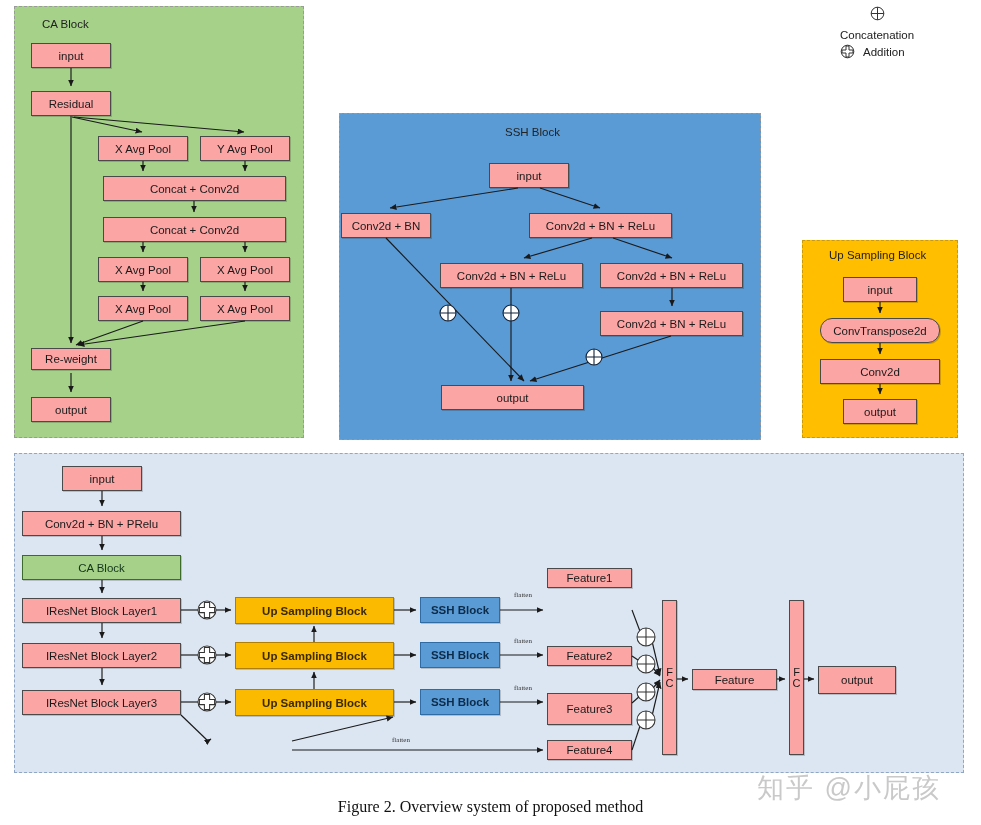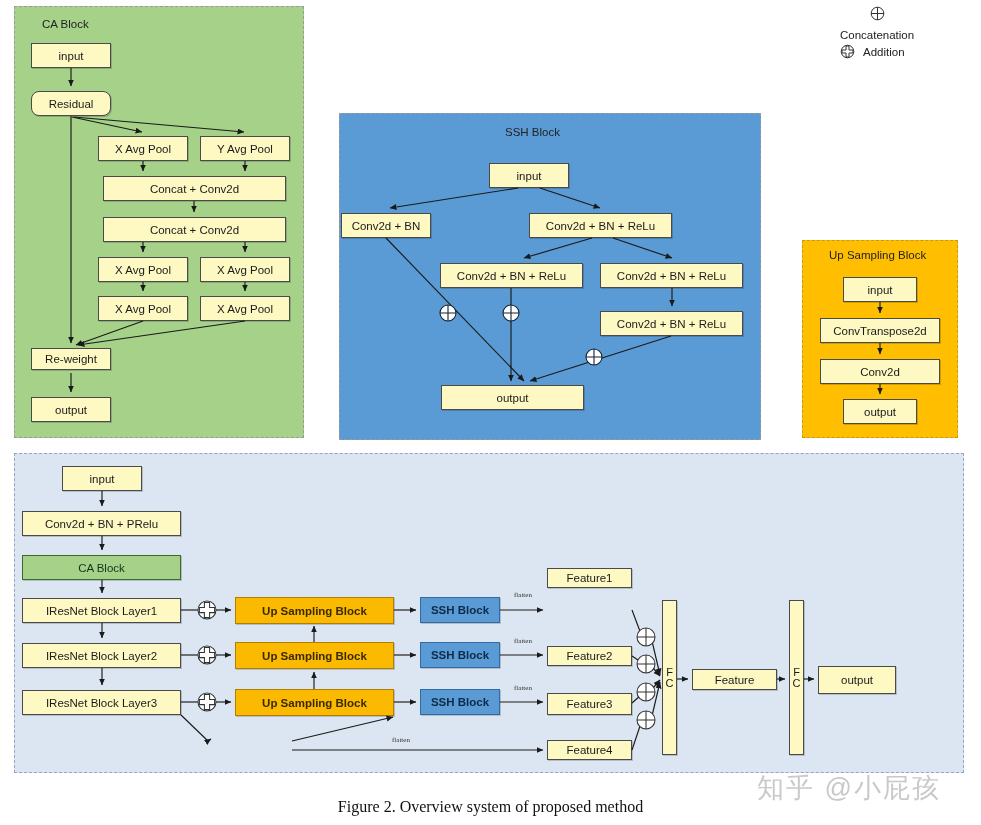--- a/index.html
+++ b/index.html
@@ -14,21 +14,21 @@
   .panel-ssh{left:339px;top:113px;width:422px;height:327px;background:#5B9BD5;
              border:1px dashed #9a9a9a;}
   .panel-up{left:802px;top:240px;width:156px;height:198px;background:#FFBF00;
             border:1px dashed #c79a10;}
   .panel-main{left:14px;top:453px;width:950px;height:320px;background:#DCE6F2;
               border:1px dashed #8fa7c4;}
 
   .panel-title{position:absolute;font-size:11.5px;color:#222;white-space:nowrap;}
 
   
-  .box{position:absolute;box-sizing:border-box;background:#fef9c3;
+  .box{position:absolute;box-sizing:border-box;background:#fca5a5;
        border:1px solid #4a4a4a;display:flex;align-items:center;
        justify-content:center;font-size:11.5px;color:#1a1a1a;
        white-space:nowrap;box-shadow:1px 1px 0 rgba(0,0,0,.18);}
   .box.green{background:#A5D189;border-color:#3e6b2c;color:#14351c;}
   .box.orange{background:#FBBA00;border-color:#b07e00;color:#3a2a00;font-weight:bold;}
   .box.blue{background:#5B9BD5;border-color:#2f6ca6;color:#0c2b48;font-weight:bold;}
   .box.fc{flex-direction:column;line-height:1.0;font-size:11px;letter-spacing:0;}
   .box.fc span{display:block;}
 
   
@@ -72,21 +72,21 @@
         <path d="M6.0 2.0 H9.0 V6.0 H13.0 V9.0 H9.0 V13.0 H6.0 V9.0 H2.0 V6.0 H6.0 Z" fill="#fff" stroke="#333" stroke-width="1" stroke-linejoin="miter"></path>
       </svg>
     </span>
     <span>Addition</span>
   </div>
 
   <div class="panel panel-ca"></div>
   <div class="panel-title" style="left:42px;top:18px;">CA Block</div>
 
   <div class="box" style="left:31px;top:43px;width:80px;height:25px;">input</div>
-  <div class="box" style="left:31px;top:91px;width:80px;height:25px;border-radius:8px;">Residual</div>
+  <div class="box" style="left:31px;top:91px;width:80px;height:25px;">Residual</div>
   <div class="box" style="left:98px;top:136px;width:90px;height:25px;">X Avg Pool</div>
   <div class="box" style="left:200px;top:136px;width:90px;height:25px;">Y Avg Pool</div>
   <div class="box" style="left:103px;top:176px;width:183px;height:25px;">Concat + Conv2d</div>
   <div class="box" style="left:103px;top:217px;width:183px;height:25px;">Concat + Conv2d</div>
   <div class="box" style="left:98px;top:257px;width:90px;height:25px;">X Avg Pool</div>
   <div class="box" style="left:200px;top:257px;width:90px;height:25px;">X Avg Pool</div>
   <div class="box" style="left:98px;top:296px;width:90px;height:25px;">X Avg Pool</div>
   <div class="box" style="left:200px;top:296px;width:90px;height:25px;">X Avg Pool</div>
   <div class="box" style="left:31px;top:348px;width:80px;height:22px;">Re-weight</div>
   <div class="box" style="left:31px;top:397px;width:80px;height:25px;">output</div>
@@ -99,21 +99,21 @@
   <div class="box" style="left:529px;top:213px;width:143px;height:25px;">Conv2d + BN + ReLu</div>
   <div class="box" style="left:440px;top:263px;width:143px;height:25px;">Conv2d + BN + ReLu</div>
   <div class="box" style="left:600px;top:263px;width:143px;height:25px;">Conv2d + BN + ReLu</div>
   <div class="box" style="left:600px;top:311px;width:143px;height:25px;">Conv2d + BN + ReLu</div>
   <div class="box" style="left:441px;top:385px;width:143px;height:25px;">output</div>
 
   <div class="panel panel-up"></div>
   <div class="panel-title" style="left:829px;top:249px;">Up Sampling Block</div>
 
   <div class="box" style="left:843px;top:277px;width:74px;height:25px;">input</div>
-  <div class="box" style="left:820px;top:318px;width:120px;height:25px;">ConvTranspose2d</div>
+  <div class="box" style="left:820px;top:318px;width:120px;height:25px;border-radius:12px;">ConvTranspose2d</div>
   <div class="box" style="left:820px;top:359px;width:120px;height:25px;">Conv2d</div>
   <div class="box" style="left:843px;top:399px;width:74px;height:25px;">output</div>
 
   <div class="panel panel-main"></div>
 
   <div class="box" style="left:62px;top:466px;width:80px;height:25px;">input</div>
   <div class="box" style="left:22px;top:511px;width:159px;height:25px;">Conv2d + BN + PRelu</div>
   <div class="box green" style="left:22px;top:555px;width:159px;height:25px;">CA Block</div>
 
   <div class="box" style="left:22px;top:598px;width:159px;height:25px;">IResNet Block Layer1</div>
@@ -128,21 +128,21 @@
   <div class="box blue" style="left:420px;top:642px;width:80px;height:26px;">SSH Block</div>
   <div class="box blue" style="left:420px;top:689px;width:80px;height:26px;">SSH Block</div>
 
   <div class="flat-lbl" style="left:514px;top:591px;">flatten</div>
   <div class="flat-lbl" style="left:514px;top:637px;">flatten</div>
   <div class="flat-lbl" style="left:514px;top:684px;">flatten</div>
   <div class="flat-lbl" style="left:392px;top:736px;">flatten</div>
 
   <div class="box" style="left:547px;top:568px;width:85px;height:20px;">Feature1</div>
   <div class="box" style="left:547px;top:646px;width:85px;height:20px;">Feature2</div>
-  <div class="box" style="left:547px;top:693px;width:85px;height:22px;">Feature3</div>
+  <div class="box" style="left:547px;top:693px;width:85px;height:32px;">Feature3</div>
   <div class="box" style="left:547px;top:740px;width:85px;height:20px;">Feature4</div>
 
   <div class="box fc" style="left:662px;top:600px;width:15px;height:155px;">
     <span>F</span>
     <span>C</span>
   </div>
 
   <div class="box" style="left:692px;top:669px;width:85px;height:21px;">Feature</div>
 
   <div class="box fc" style="left:789px;top:600px;width:15px;height:155px;">

